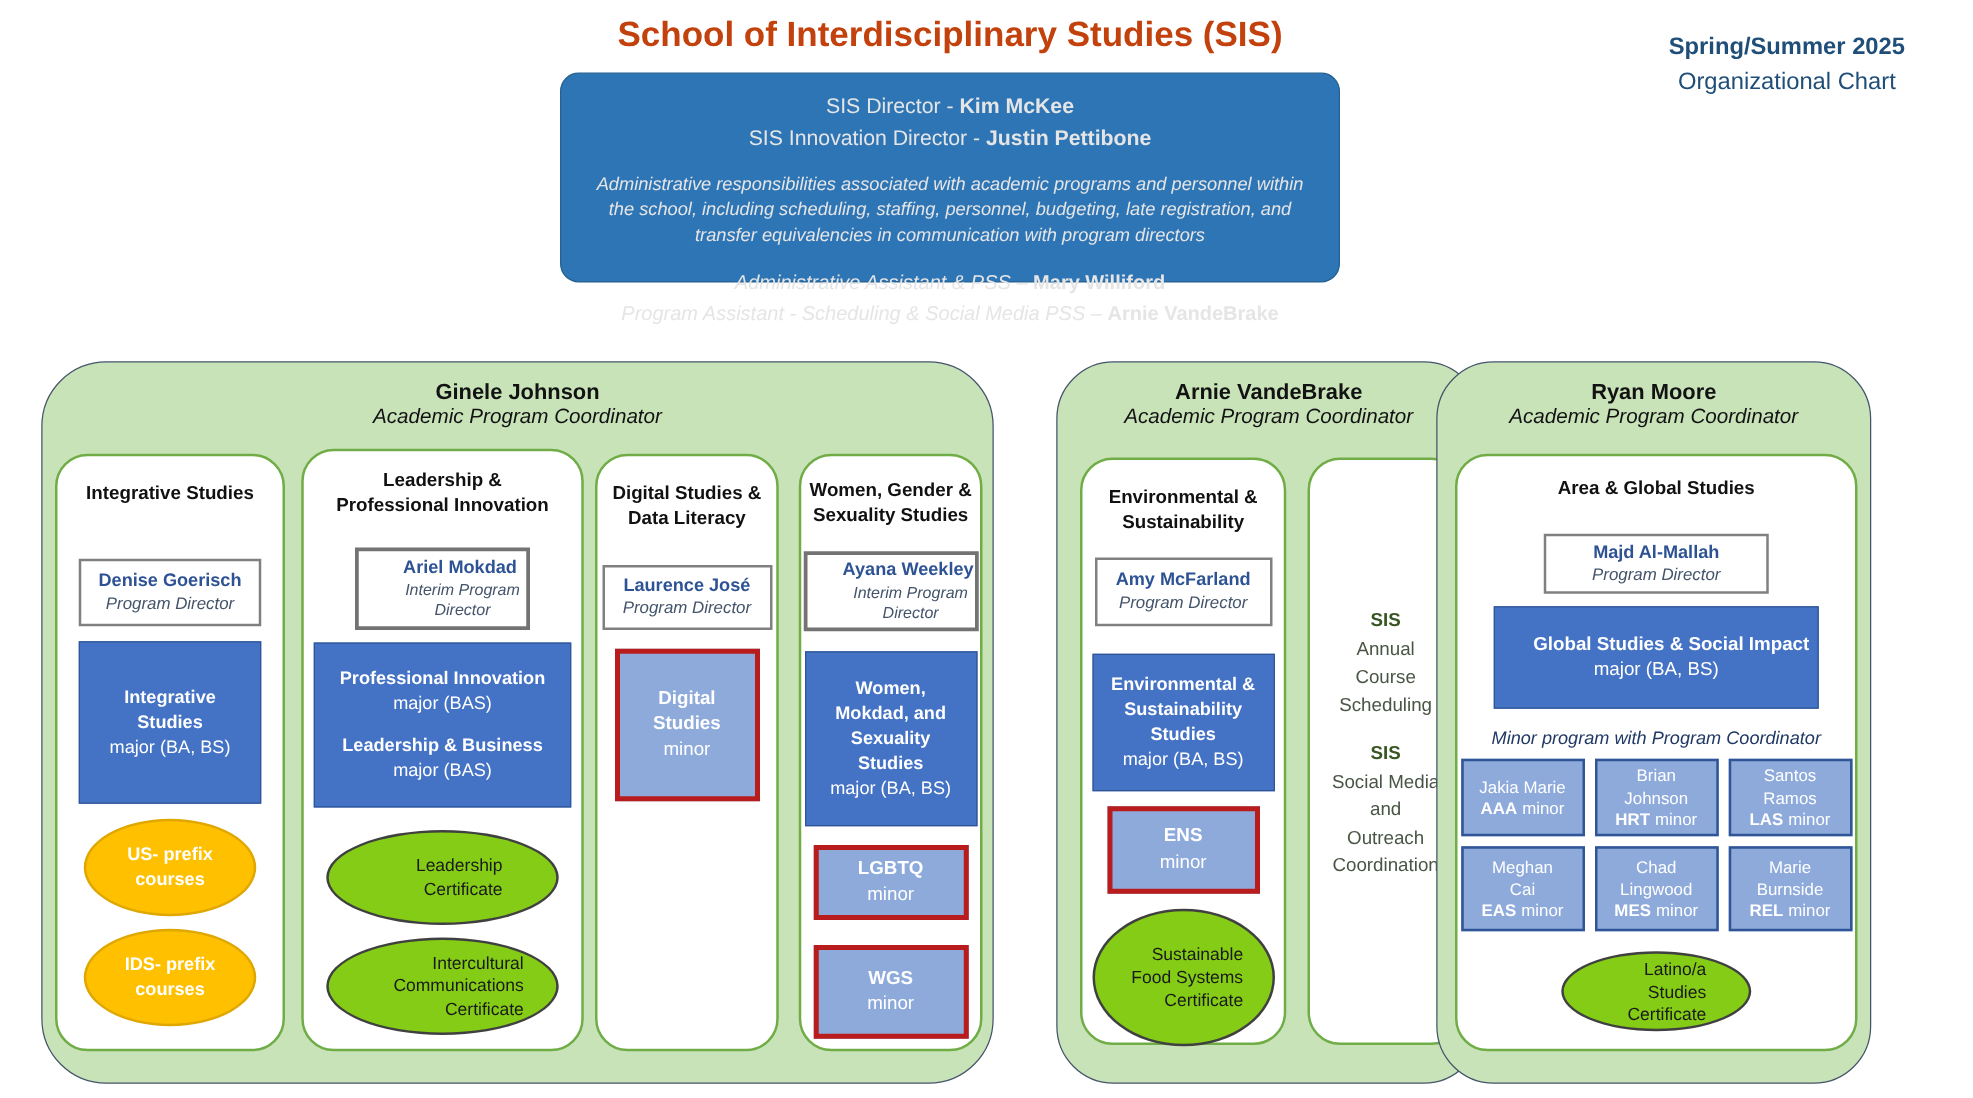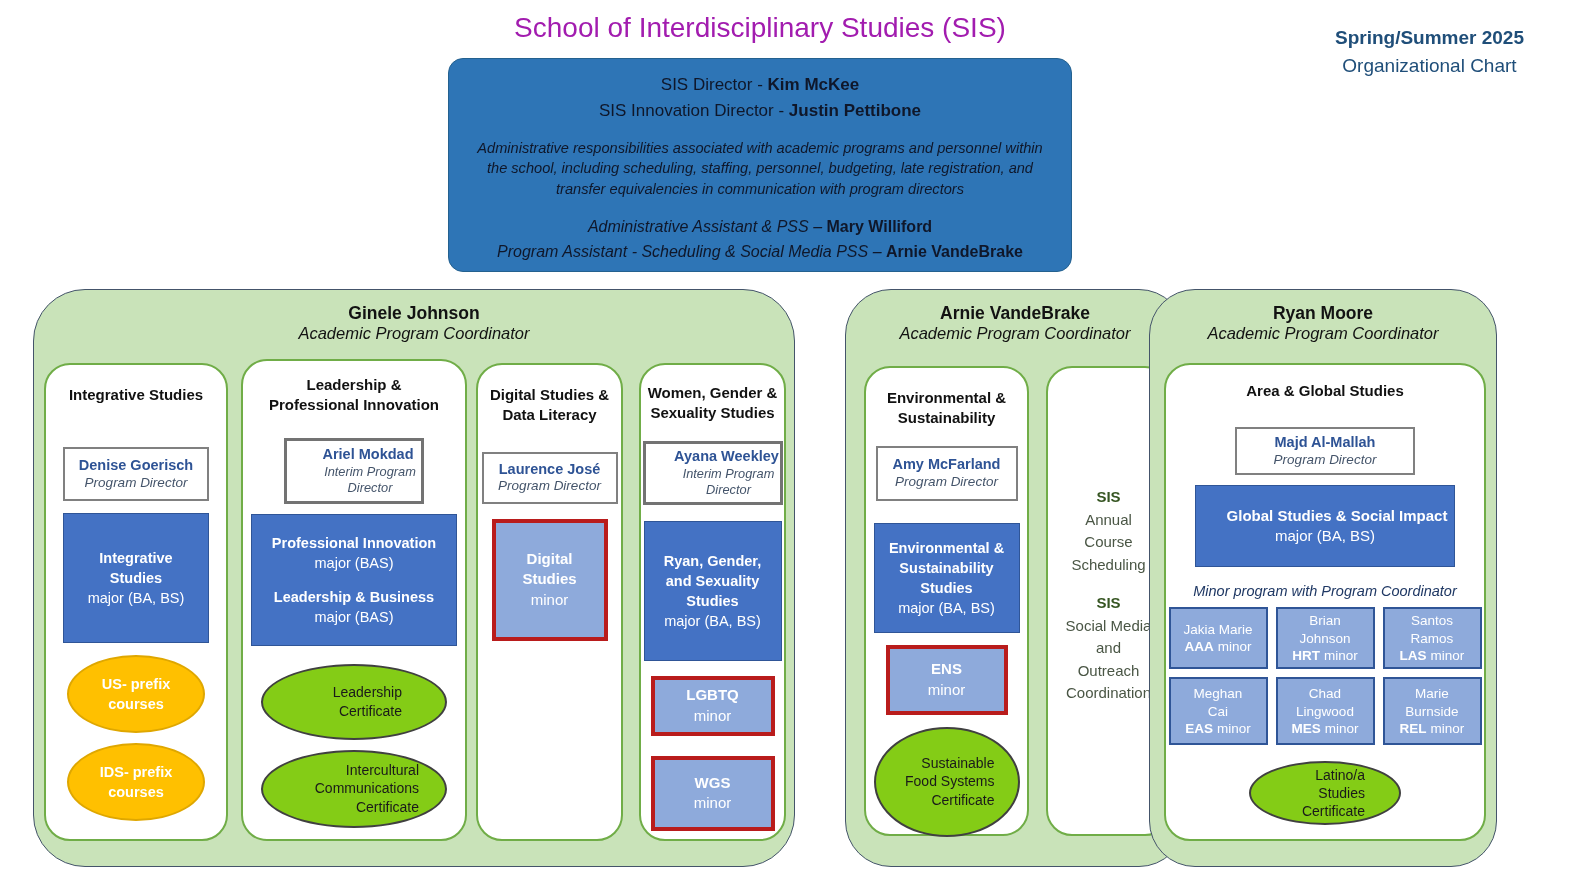--- a/index.html
+++ b/index.html
@@ -1,28 +1,28 @@
 <!DOCTYPE html>
 <html><head>
 <meta charset="utf-8">
 <style>
   html,body{margin:0;padding:0;background:#fff;font-family:"Liberation Sans",sans-serif;}
   .canvas{position:relative;width:1578px;height:878px;background:#fff;overflow:hidden;}
 
   
   .title{position:absolute;left:330px;top:12px;width:860px;margin:0;text-align:center;
-         font-size:28px;font-weight:normal;color:#a21caf;}
+         font-size:28px;font-weight:bold;color:#c2410c;}
   .corner{position:absolute;right:54px;top:24px;text-align:center;color:#1F4E79;
           font-size:19px;line-height:1.45;}
   .corner-l1{font-weight:bold;}
 
   
-  .director-box{position:absolute;left:448px;top:58px;width:624px;height:214px;
+  .director-box{position:absolute;left:448px;top:58px;width:624px;height:168px;
                 background:#2E75B6;border:1px solid #24618F;border-radius:15px;
-                color:#0f172a;text-align:center;box-sizing:border-box;padding-top:13px;}
+                color:#e5e5e5;text-align:center;box-sizing:border-box;padding-top:13px;}
   .dline{font-size:17px;line-height:1.55;}
   .nm{font-weight:bold;font-style:normal;}
   .lbl-i{font-style:italic;}
   .desc{font-style:italic;font-size:14.6px;width:578px;margin:13px auto 0;line-height:1.42;}
   .dline.asst{font-size:16px;margin-top:15px;}
   .dline.asst2{font-size:16px;}
 
   
   .group{position:absolute;background:#C9E3B9;border:1.5px solid #44546A;border-radius:52px;
          box-sizing:border-box;}
@@ -164,21 +164,21 @@
     </div>
 
     <div class="col" style="left:605px;top:73px;width:147px;height:478px;">
       <div class="col-header" style="margin-top:18px;">Women, Gender &amp;
 Sexuality Studies</div>
       <div class="pd-box thick" style="margin-top:17px;width:140px;height:64px;">
         <div class="pd-name">Ayana Weekley</div>
         <div class="pd-title" style="width:110px;margin:0 auto;">Interim Program Director</div>
       </div>
       <div class="major" style="margin-top:16px;width:138px;height:140px;">
-        <div class="major-t" style="width:104px;margin:0 auto;">Ryan, Gender, and Sexuality Studies</div>
+        <div class="major-t" style="width:104px;margin:0 auto;">Women, Mokdad, and Sexuality Studies</div>
         <div class="major-s">major (BA, BS)</div>
       </div>
       <div class="minor" style="margin-top:15px;width:124px;height:60px;">
         <div class="minor-t">LGBTQ</div>
         <div class="minor-s">minor</div>
       </div>
       <div class="minor" style="margin-top:20px;width:124px;height:75px;">
         <div class="minor-t">WGS</div>
         <div class="minor-s">minor</div>
       </div>

